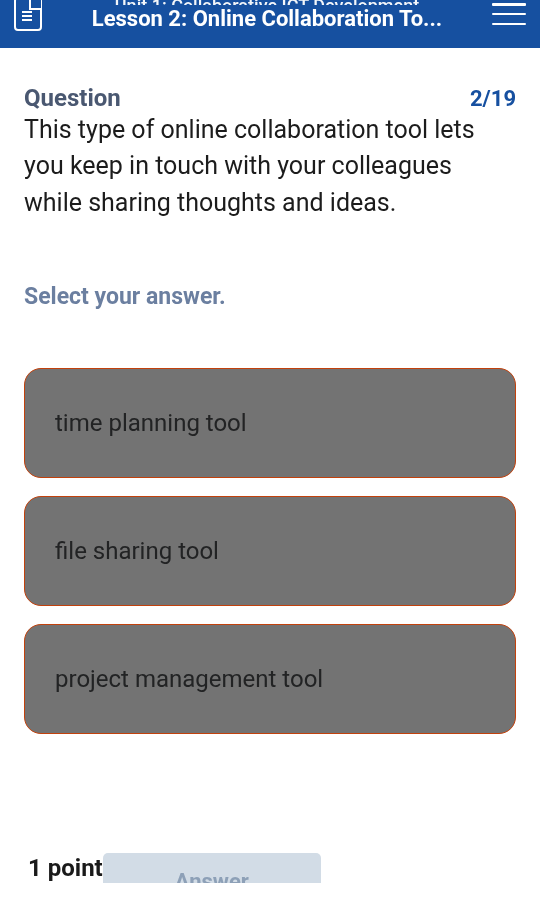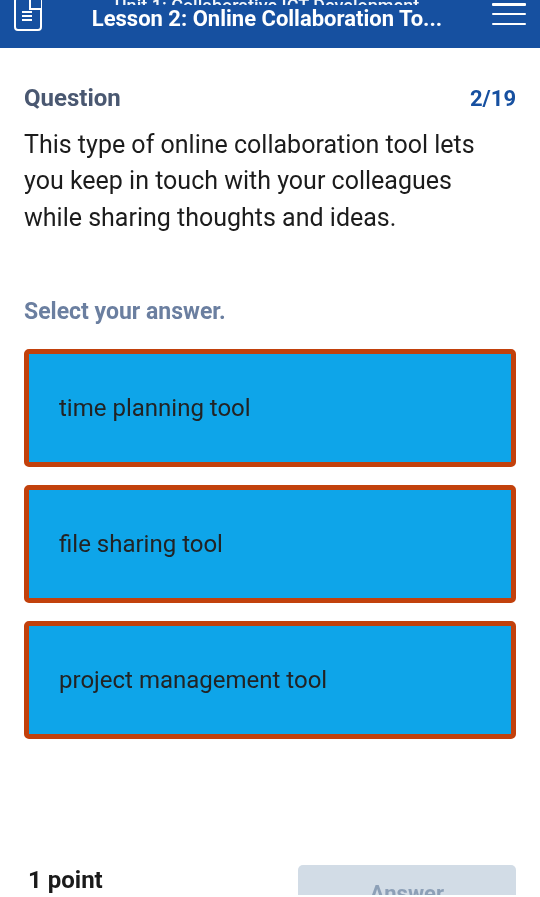--- a/index.html
+++ b/index.html
@@ -112,51 +112,49 @@
       font-size: 22px;
       font-weight: 700;
       color: #1650a0;
     }
     .question-text {
       font-size: 25px;
       color: #1c1c1c;
       line-height: 1.45;
       font-weight: 400;
       margin-bottom: 62px;
-      margin-top: 15px;
     }
     .select-label {
       font-size: 23px;
       font-weight: 700;
       color: #6b7fa0;
-      margin-bottom: 24px;
+      margin-bottom: 58px;
     }
     .options {
       display: flex;
       flex-direction: column;
       gap: 18px;
     }
     .option {
-      border: 5px solid #c2410c;
-      border-radius: 5px;
+      border: 1px solid #c2410c;
+      border-radius: 17px;
       padding: 40px 30px;
       font-size: 24px;
       color: #222324;
-      background: #0ea5e9;
+      background: #737373;
       cursor: pointer;
       font-weight: 400;
     }
     .footer {
       position: absolute;
-      bottom: 0;
+      bottom: 12px;
       left: 0;
       right: 0;
       padding: 0 24px 0 28px;
       display: flex;
-      justify-content: space-between;
       align-items: center;
       height: 34px;
     }
     .points {
       font-size: 24px;
       font-weight: 700;
       color: #1a1a1a;
     }
     .answer-btn {
       background: #d2dce6;

